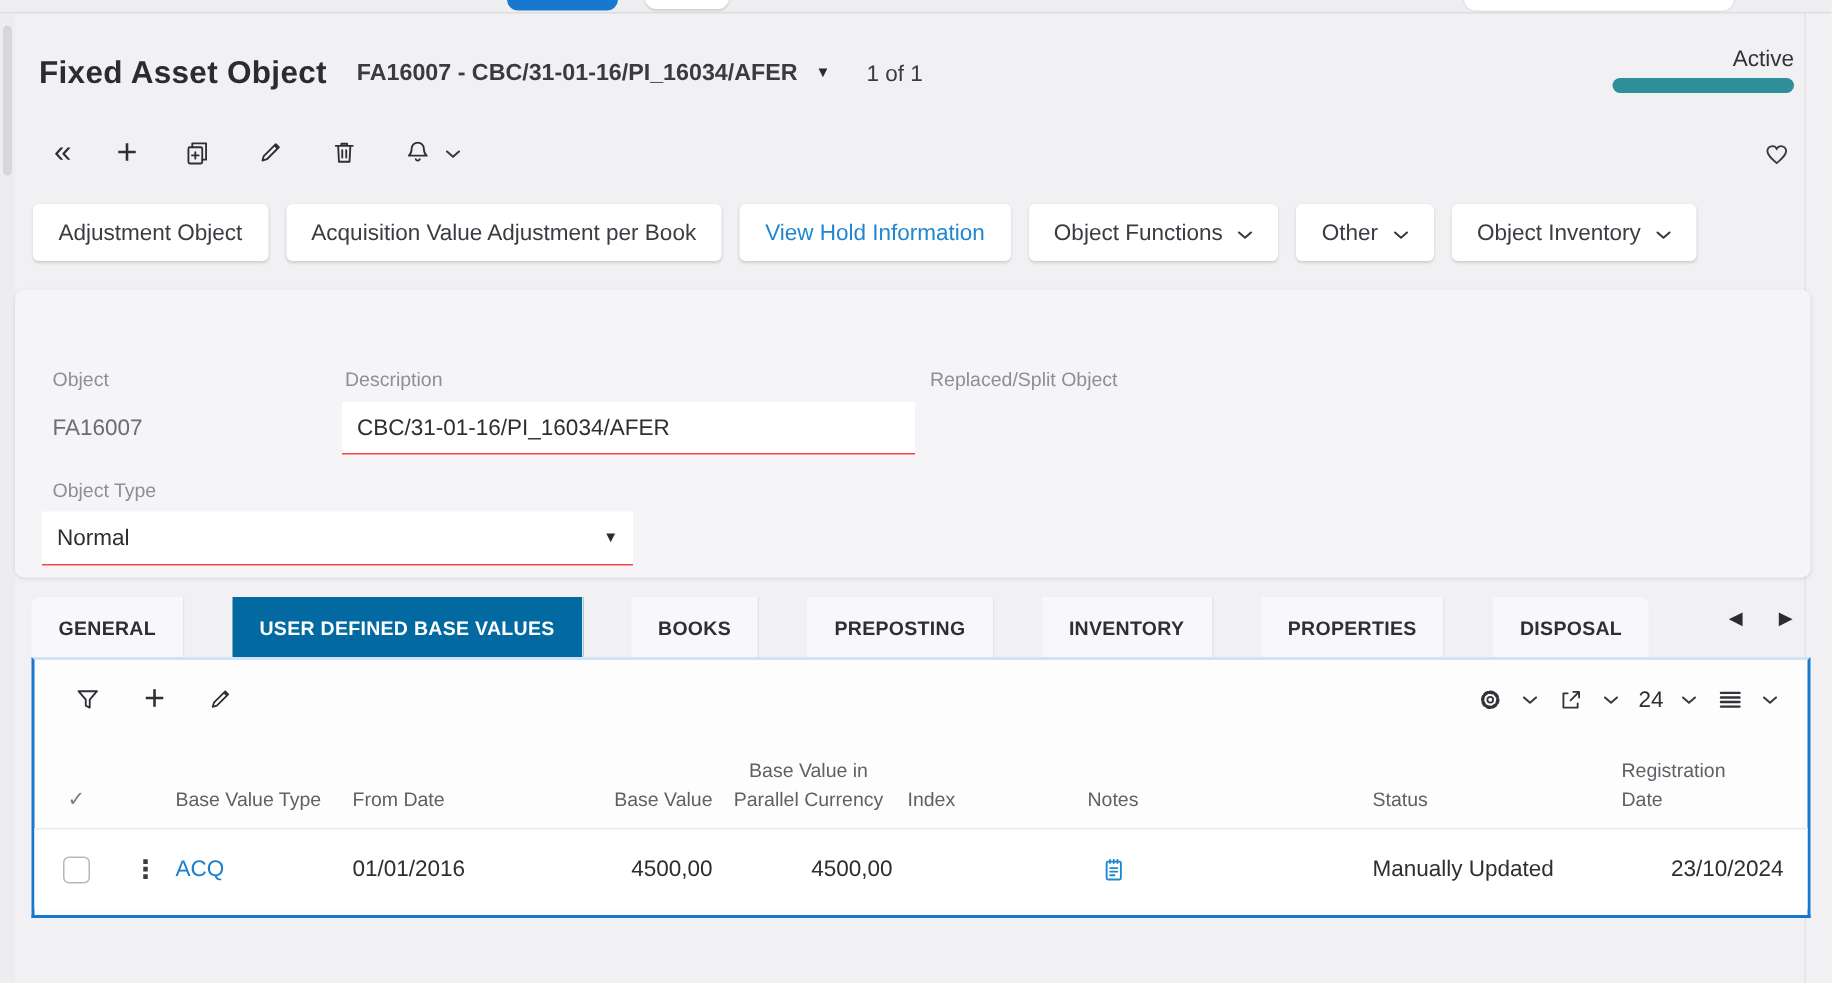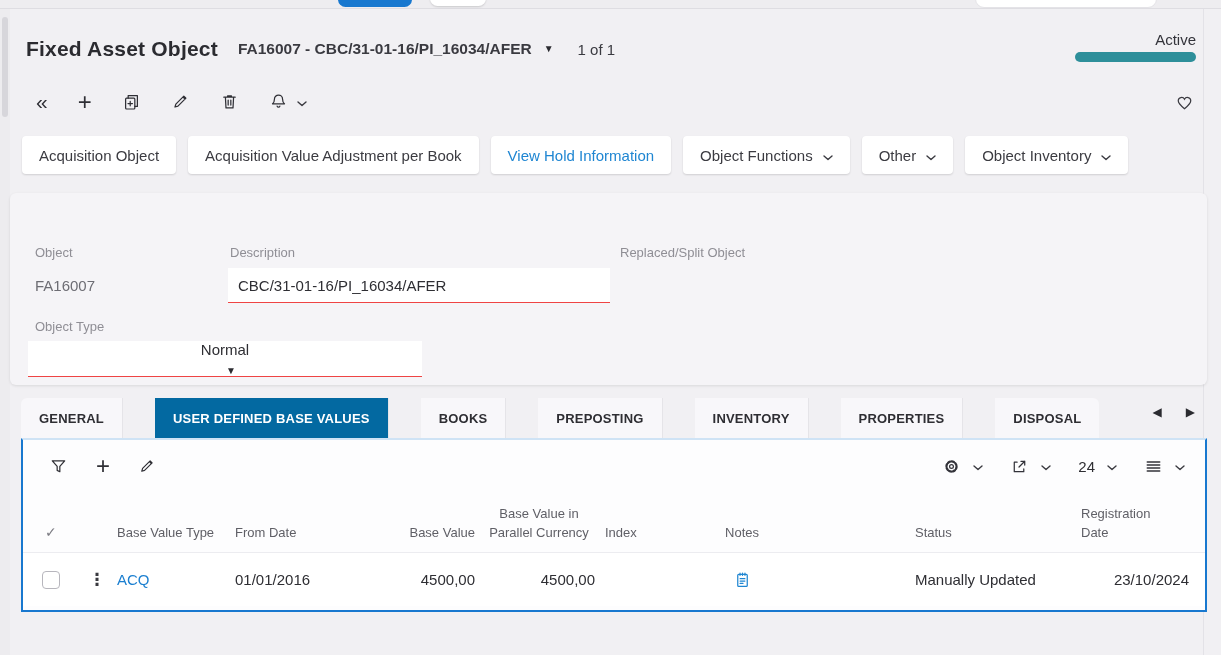--- a/index.html
+++ b/index.html
@@ -68,21 +68,21 @@
   .tab.active { background:#0369a1; color:#ffffff; }
   .tab-arrows { position:absolute; right:26px; top:406px; display:flex; gap:24px; }
   .tab-arrow { font-size:12px; color:#2b2b30; cursor:pointer; line-height:1; }
 
   
   .table-panel { position:absolute; left:21px; top:438px; width:1186px; height:174px;
     background:#fdfdfe; border:2px solid #1878cf; border-top:2px solid #cfe3f5; }
   .grid-toolbar { height:52px; display:flex; align-items:center; padding:0 20px 0 26px; }
   .gt-left { display:flex; align-items:center; gap:28px; }
   .gt-right { margin-left:auto; display:flex; align-items:center; gap:13px; }
-  .gt-group { display:flex; align-items:center; gap:12px; margin-left:14px; }
+  .gt-group { display:flex; align-items:center; gap:12px; margin-left:0; }
   .gt-right .tool-icon svg { stroke:#33333a; }
   .page-size { font-size:15px; color:#2e2e33; }
 
   .thead { height:60px; display:grid; align-items:end; padding:0 14px 9px 14px;
     grid-template-columns:40px 40px 118px 130px 110px 120px 62px 170px 230px 1fr;
     font-size:13px; color:#5f5f66; }
   .th { line-height:1.45; }
   .th.num { text-align:right; }
   .th-parallel { max-width:112px; margin-left:auto; text-align:center; }
   .th-index { padding-left:10px; }
@@ -164,21 +164,21 @@
     </span>
   </span>
 </div>
 <span class="heart-btn">
   <svg width="19" height="18" viewBox="0 0 20 19">
       <path d="M10 16.6C6 13.2 3.4 10.9 3.4 8.1a3.5 3.5 0 0 1 6.6-1.5A3.5 3.5 0 0 1 16.6 8.1c0 2.8-2.6 5.1-6.6 8.5z"></path>
     </svg>
 </span>
 
 <div class="actions-row">
-  <button class="btn">Acquisition Object</button>
+  <button class="btn">Adjustment Object</button>
   <button class="btn">Acquisition Value Adjustment per Book</button>
   <button class="btn link">View Hold Information</button>
   <button class="btn">
     <span>Object Functions</span>
     <span class="chev"><svg width="10" height="6" viewBox="0 0 10 6">
           <path d="M1 1l4 3.5L9 1"></path>
         </svg></span>
   </button>
   <button class="btn">
     <span>Other</span>
@@ -198,21 +198,21 @@
   <div class="fld-label" style="left:25px; top:52px;">Object</div>
   <div class="fld-value" style="left:25px; top:84px;">FA16007</div>
 
   <div class="fld-label" style="left:220px; top:52px;">Description</div>
   <div class="fld-input" style="left:218px; top:75px; width:382px; height:35px;">CBC/31-01-16/PI_16034/AFER</div>
 
   <div class="fld-label" style="left:610px; top:52px;">Replaced/Split Object</div>
   <div class="fld-value" style="left:610px; top:84px;"></div>
 
   <div class="fld-label" style="left:25px; top:126px;">Object Type</div>
-  <div class="fld-input fld-select" style="left:18px; top:148px; width:394px; height:36px;flex-direction:column;">
+  <div class="fld-input fld-select" style="left:18px; top:148px; width:394px; height:36px;">
     <span>Normal</span>
     <span class="caret">▼</span>
   </div>
 </div>
 
 <div class="tabs-row">
   <div class="tab">GENERAL</div>
   <div class="tab active">USER DEFINED BASE VALUES</div>
   <div class="tab">BOOKS</div>
   <div class="tab">PREPOSTING</div>

